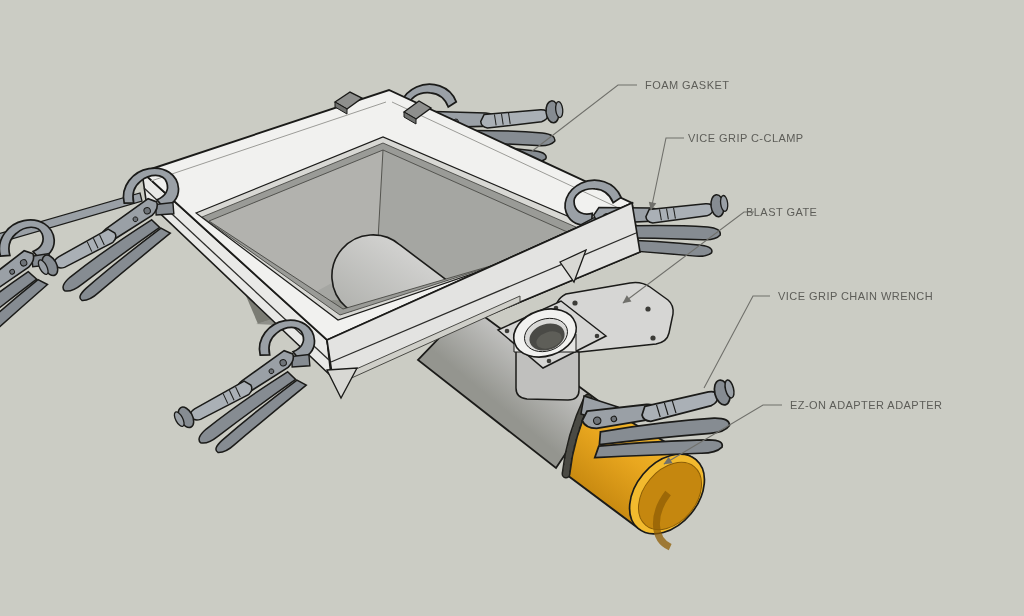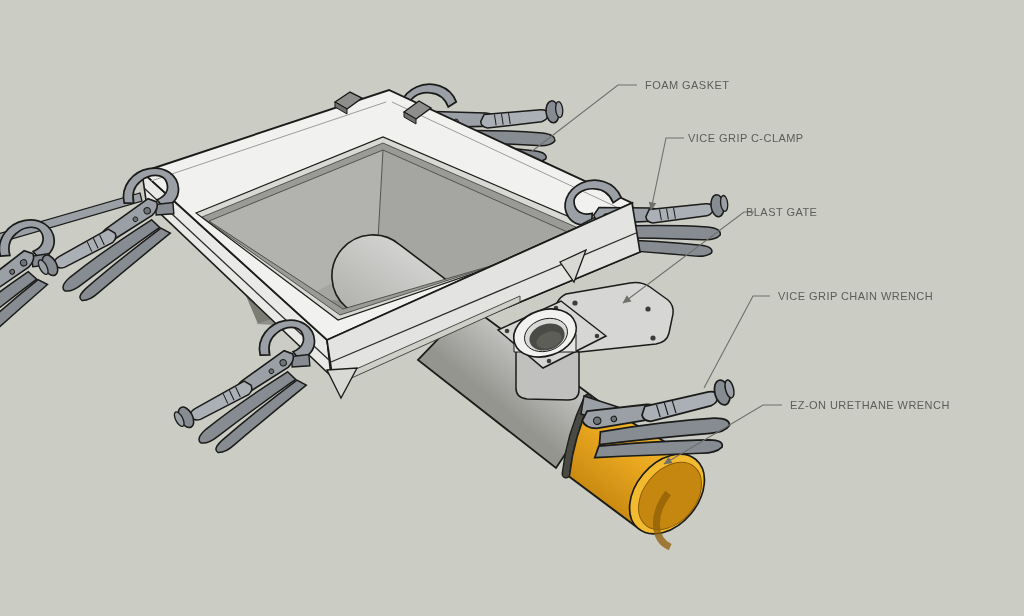--- a/index.html
+++ b/index.html
@@ -198,15 +198,15 @@
     <polyline points="754,212 744,212 623,303" marker-end="url(#arrow)"></polyline>
     <polyline points="770,296 753,296 704,388"></polyline>
     <polyline points="782,405 763,405 664,464" marker-end="url(#arrow)"></polyline>
   </g>
 </svg>
 
 <div class="callout" style="left:645px;top:79px;">FOAM GASKET</div>
 <div class="callout" style="left:688px;top:132px;">VICE GRIP C-CLAMP</div>
 <div class="callout" style="left:746px;top:206px;">BLAST GATE</div>
 <div class="callout" style="left:778px;top:290px;">VICE GRIP CHAIN WRENCH</div>
-<div class="callout" style="left:790px;top:399px;">EZ-ON URETHANE WRENCH</div>
+<div class="callout" style="left:790px;top:399px;">EZ-ON ADAPTER ADAPTER</div>
 
 </div>
 
 </body></html>

